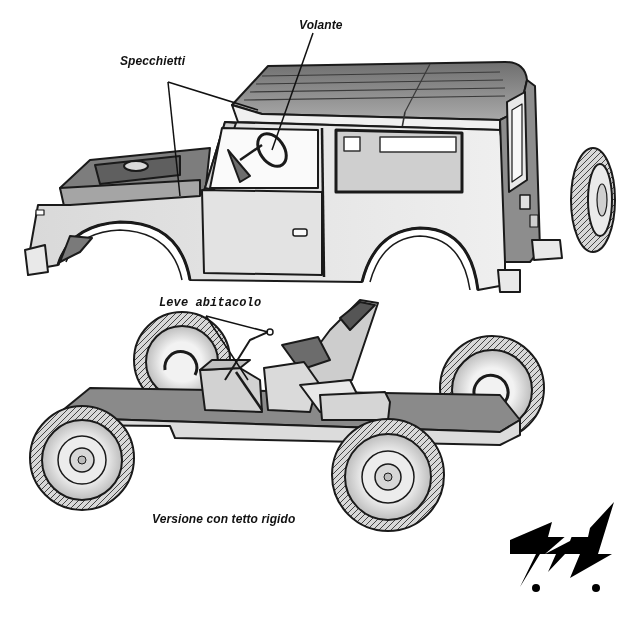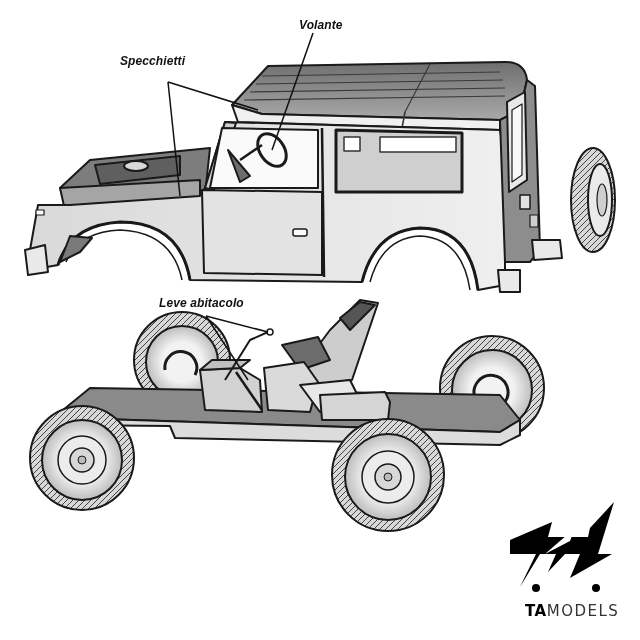--- a/index.html
+++ b/index.html
@@ -158,18 +158,16 @@
   <g fill="#000">
     <path d="M510 540 L552 522 L548 537 L588 537 L590 528 L614 502 L598 554 L612 554 L570 578 L580 554 L565 554 L548 572 L556 554 L540 554 L520 587 L536 554 L510 554 Z"></path>
     <path d="M545 554 L575 528 L570 541 Z" fill="#fff"></path>
     <circle cx="536" cy="588" r="4"></circle>
     <circle cx="596" cy="588" r="4"></circle>
   </g>
 </svg>
 
 <div class="label" style="left:299px;top:18px;">Volante</div>
 <div class="label" style="left:120px;top:54px;">Specchietti</div>
-<div class="label" style="left:159px;top:296px;">Leve abitacolo</div>
+<div class="label" style="left:159px;top:296px;font-family:Liberation Mono, monospace;">Leve abitacolo</div>
+<div class="label" style="left:152px;top:512px;">Versione con tetto rigido</div>
 
-<div class="brand" style="left:525px;top:602px;">
-  <b>TA</b><span class="thin">MODELS</span>
-</div>
 </div>
 
 </body></html>

